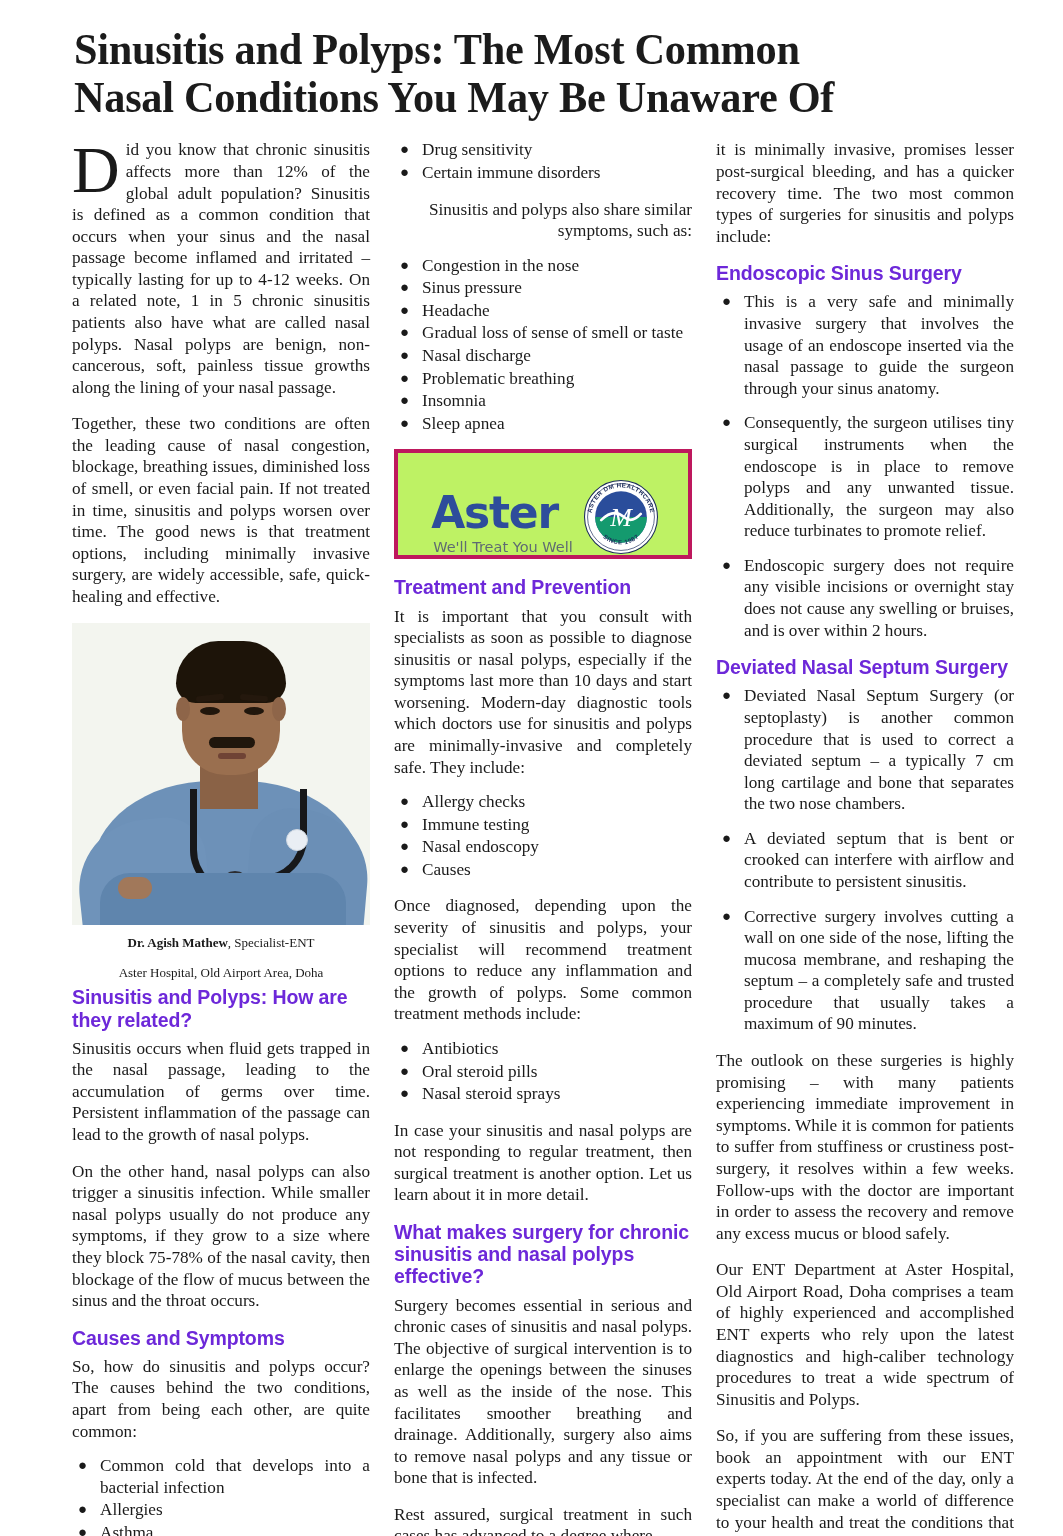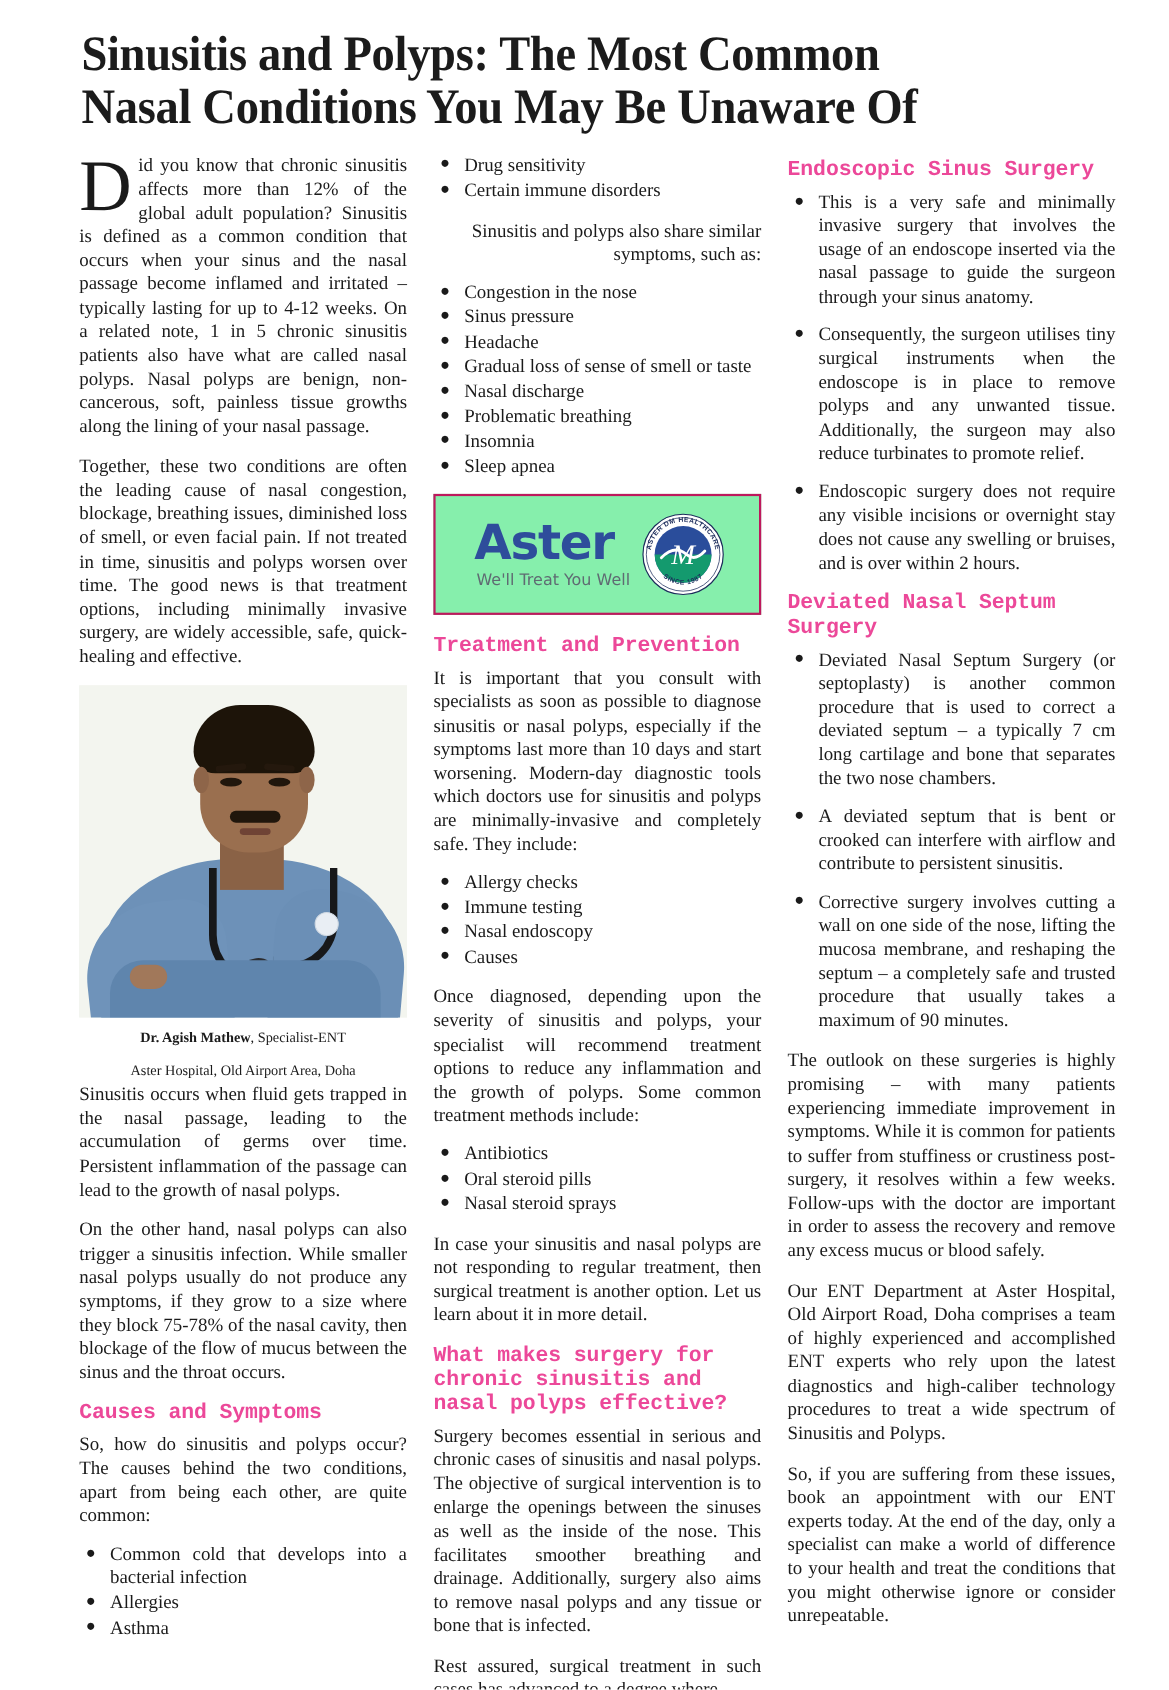--- a/index.html
+++ b/index.html
@@ -47,22 +47,22 @@
   p, .li-text {
     font-size: 17.2px;
     line-height: 1.255;
     text-align: justify;
     margin: 0 0 15px 0;
     hyphens: auto;
   }
   p.tight { margin-bottom: 13px; }
   p.nojust { text-align: right; }
   h2.sec {
-    font-family: Liberation Mono, monospace;
-    color: #ec4899;
+    font-family: Liberation Sans, sans-serif;
+    color: #6d28d9;
     font-weight: 700;
     font-size: 19.5px;
     line-height: 1.14;
     margin: 4px 0 7px 0;
     letter-spacing: -0.1px;
   }
   
   .dropcap-p {
     margin-bottom: 15px;
   }
@@ -188,28 +188,28 @@
   .caption {
     margin-top: 10px;
     font-size: 13px;
     line-height: 1.3;
     text-align: center;
   }
   .caption .nm { font-weight: 700; }
   .caption .ln2 { display: block; margin-top: 14px; }
   
   .logo-box {
-    border: 2px solid #be185d;
+    border: 4px solid #be185d;
     height: 110px;
     margin: 6px 0 17px 0;
     display: flex;
-    align-items: center;
+    align-items: flex-end;
     justify-content: center;
     gap: 10px;
-    background: #86efac;
+    background: #bef264;
     box-sizing: border-box;
   }
   .logo-word {
     display: flex;
     flex-direction: column;
     align-items: flex-start;
     padding-left: 4px;
   }
   .logo-aster {
     font-family: "DejaVu Sans", "Liberation Sans", sans-serif;
@@ -268,20 +268,21 @@
           <div class="ph-badge"></div>
           <div class="ph-arms"></div>
           <div class="ph-hand"></div>
         </div>
         <div class="caption">
           <span class="nm">Dr. Agish Mathew</span><span>, Specialist-ENT</span>
           <span class="ln2">Aster Hospital, Old Airport Area, Doha</span>
         </div>
       </div>
 
+      <h2 class="sec">Sinusitis and Polyps: How are they related?</h2>
       <p>Sinusitis occurs when fluid gets trapped in the nasal passage, leading to the accumulation of germs over time. Persistent inflammation of the passage can lead to the growth of nasal polyps.</p>
       <p>On the other hand, nasal polyps can also trigger a sinusitis infection. While smaller nasal polyps usually do not produce any symptoms, if they grow to a size where they block 75-78% of the nasal cavity, then blockage of the flow of mucus between the sinus and the throat occurs.</p>
 
       <h2 class="sec">Causes and Symptoms</h2>
       <p class="tight">So, how do sinusitis and polyps occur? The causes behind the two conditions, apart from being each other, are quite common:</p>
 
       <ul class="bl">
         <li><span class="bullet">●</span><span>Common cold that develops into a bacterial infection</span></li>
         <li><span class="bullet">●</span><span>Allergies</span></li>
         <li><span class="bullet">●</span><span>Asthma</span></li>
@@ -353,20 +354,21 @@
 
       <p>In case your sinusitis and nasal polyps are not responding to regular treatment, then surgical treatment is another option. Let us learn about it in more detail.</p>
 
       <h2 class="sec">What makes surgery for chronic sinusitis and nasal polyps effective?</h2>
       <p>Surgery becomes essential in serious and chronic cases of sinusitis and nasal polyps. The objective of surgical intervention is to enlarge the openings between the sinuses as well as the inside of the nose. This facilitates smoother breathing and drainage. Additionally, surgery also aims to remove nasal polyps and any tissue or bone that is infected.</p>
       <p>Rest assured, surgical treatment in such cases has advanced to a degree where</p>
     </div>
 
     <div class="col">
 
+      <p>it is minimally invasive, promises lesser post-surgical bleeding, and has a quicker recovery time. The two most common types of surgeries for sinusitis and polyps include:</p>
 
       <h2 class="sec">Endoscopic Sinus Surgery</h2>
       <ul class="bl spaced">
         <li><span class="bullet">●</span><span>This is a very safe and minimally invasive surgery that involves the usage of an endoscope inserted via the nasal passage to guide the surgeon through your sinus anatomy.</span></li>
         <li><span class="bullet">●</span><span>Consequently, the surgeon utilises tiny surgical instruments when the endoscope is in place to remove polyps and any unwanted tissue. Additionally, the surgeon may also reduce turbinates to promote relief.</span></li>
         <li><span class="bullet">●</span><span>Endoscopic surgery does not require any visible incisions or overnight stay does not cause any swelling or bruises, and is over within 2 hours.</span></li>
       </ul>
 
       <h2 class="sec">Deviated Nasal Septum Surgery</h2>
       <ul class="bl spaced">

